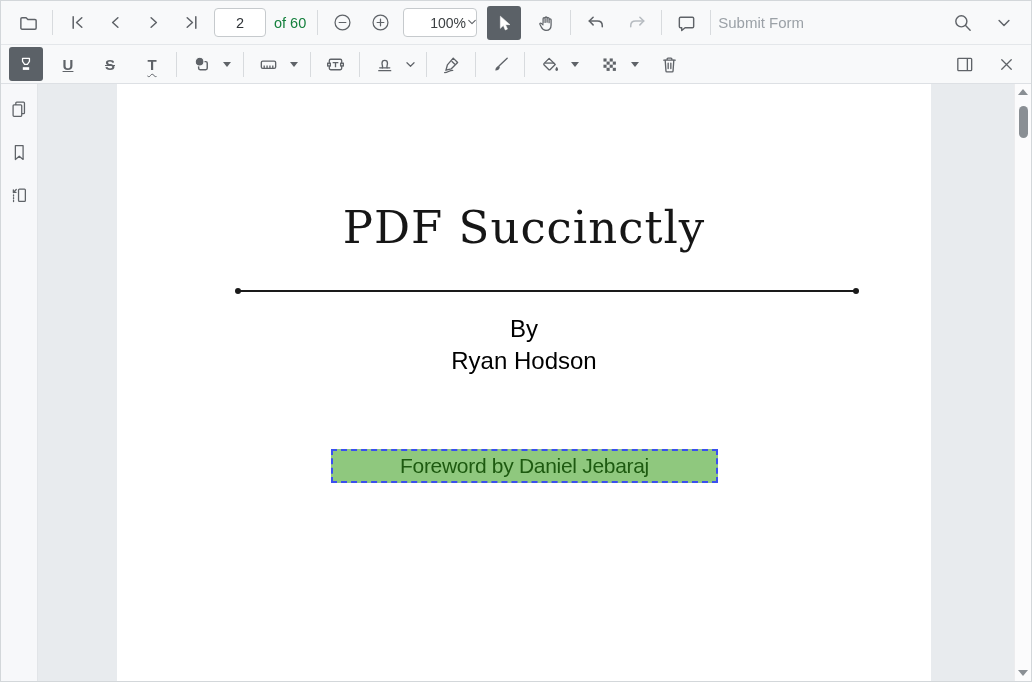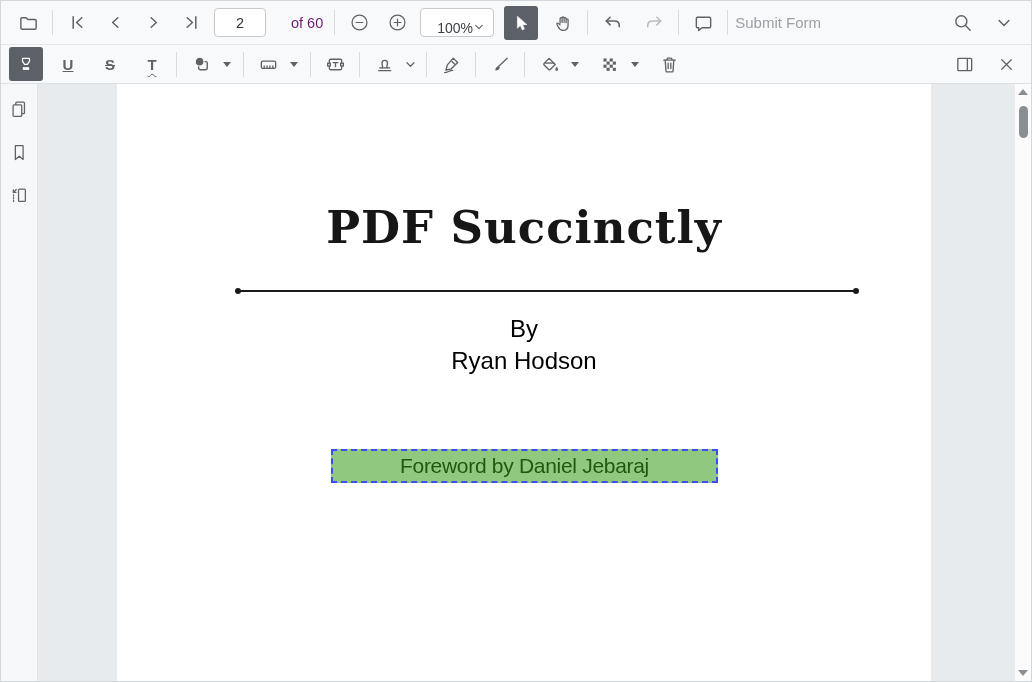--- a/index.html
+++ b/index.html
@@ -25,25 +25,25 @@
   .btn.selected { background: #5b6167; }
   .btn.disabled { color: #b7bcc1; }
   .btn svg { display: block; }
   .vdiv { width: 1px; height: 25px; background: #d8dbde; margin: 0 7px; flex: 0 0 auto; }
   .gap4 { width: 4px; flex:0 0 auto; } .gap8 { width: 8px; flex:0 0 auto; }
   .page-input {
     width: 52px; height: 29px; border: 1px solid #c6cacd; border-radius: 4px;
     background: #fff; text-align: center; font-size: 14.5px; color: #2f3337;
     font-family: "Liberation Sans", sans-serif; outline: none; margin: 0 8px 0 6px;
   }
-  .page-count { font-size: 14.5px; color: #701a75; margin-right: 4px; white-space: nowrap; margin-left: 17px; }
+  .page-count { font-size: 14.5px; color: #15803d; margin-right: 4px; white-space: nowrap; }
   .zoom-dd {
     width: 74px; height: 29px; border: 1px solid #c6cacd; border-radius: 4px;
-    background: #fff; display: flex; align-items: flex-end; justify-content: space-between;
-    padding: 0 8px 0 16px; font-size: 14px; color: #3c4043; cursor: pointer; margin: 0 10px 0 6px;
+    background: #fff; display: flex; align-items: center; justify-content: space-between;
+    padding: 0 8px 0 26px; font-size: 14px; color: #3c4043; cursor: pointer; margin: 0 10px 0 6px;
   }
   .submit-form { font-size: 15px; color: #9ba1a7; white-space: nowrap; }
   .push-right { margin-left: auto; }
   .glyph-btn { font-size: 15px; font-weight: bold; color: #5f6368; }
   .glyph-u { text-decoration: underline; }
   .glyph-s { text-decoration: line-through; }
   .glyph-t { text-decoration: underline wavy; text-decoration-thickness: 1px; text-underline-offset: 3px; }
   .caret { width:0; height:0; border-left:4.5px solid transparent; border-right:4.5px solid transparent; border-top:5.5px solid #5f6368; }
   .caret-btn { width: 18px; }
   
@@ -58,21 +58,21 @@
     position: absolute; top: 83px; left: 37px; right: 17px; bottom: 0;
     background: #e8ebee; overflow: hidden;
   }
   .doc-page {
     position: absolute; left: 79px; top: 0; width: 814px; height: 640px;
     background: #ffffff;
   }
   .doc-title {
     position: absolute; top: 118px; left: 0; width: 100%;
     text-align: center; font-family: "DejaVu Serif", serif;
-    font-size: 45px; line-height: 52px; color: #161616; letter-spacing: 1px; font-weight: bold;
+    font-size: 45px; line-height: 52px; color: #161616; letter-spacing: 1px;
   }
   .rule-line {
     position: absolute; top: 206px; left: 120px; width: 620px; height: 2px;
     background: #1a1a1a;
   }
   .rule-line::before, .rule-line::after {
     content: ""; position: absolute; top: -2px; width: 6px; height: 6px;
     border-radius: 50%; background: #1a1a1a;
   }
   .rule-line::before { left: -2px; } .rule-line::after { right: -2px; }

